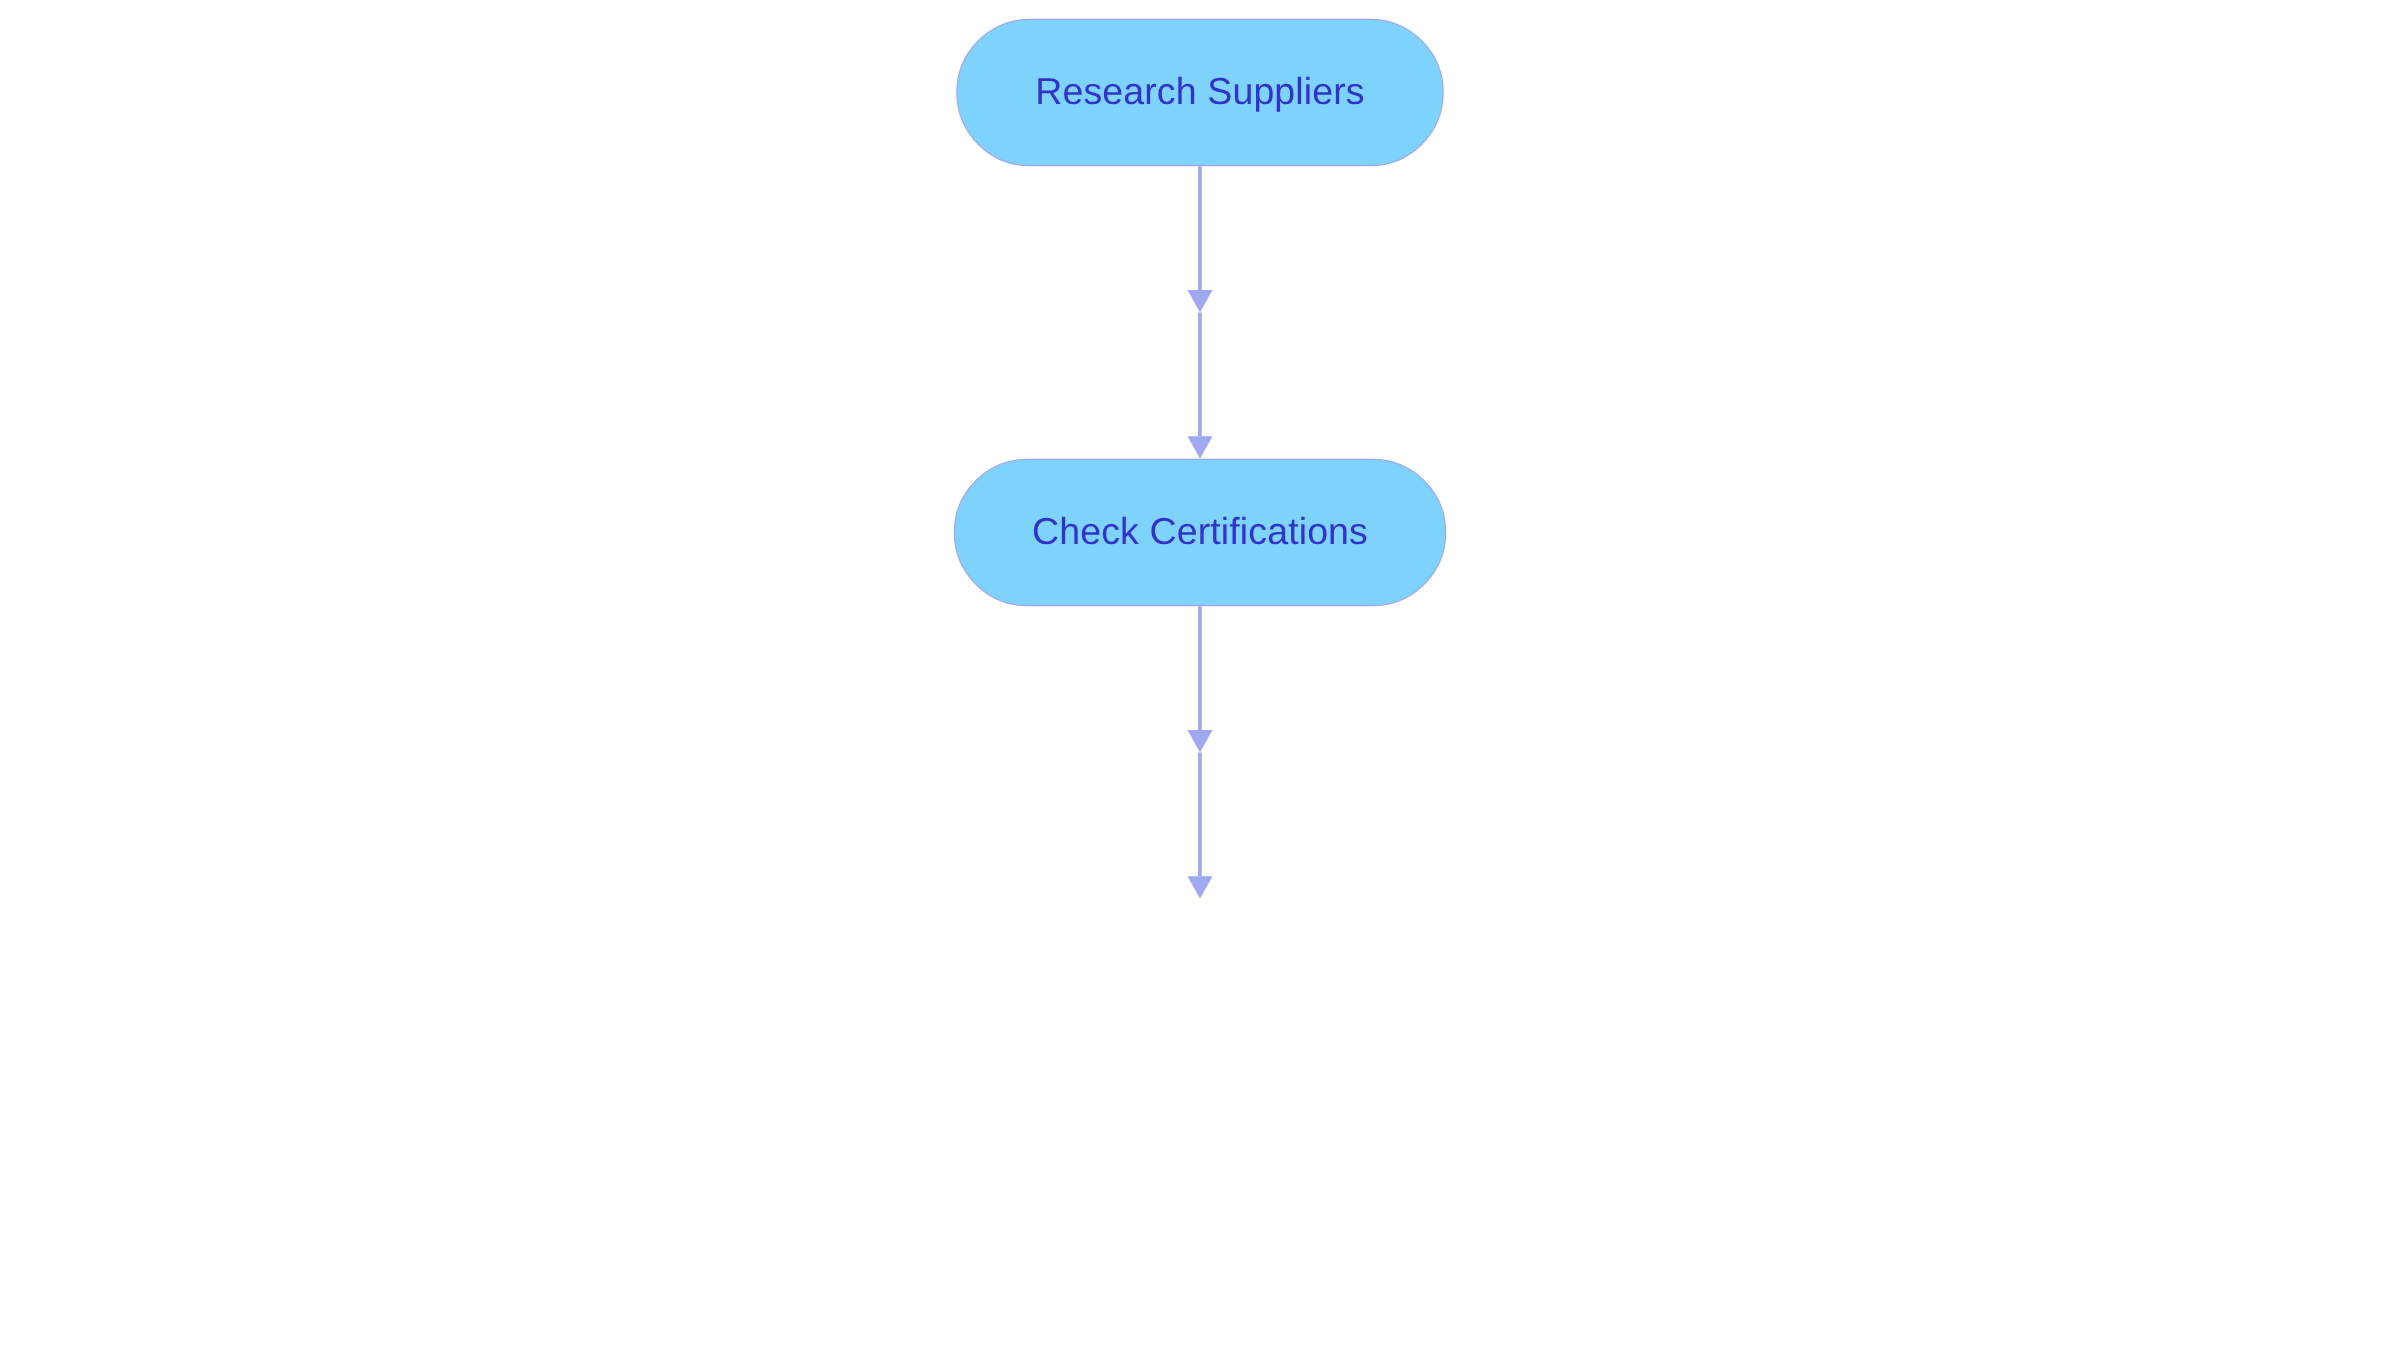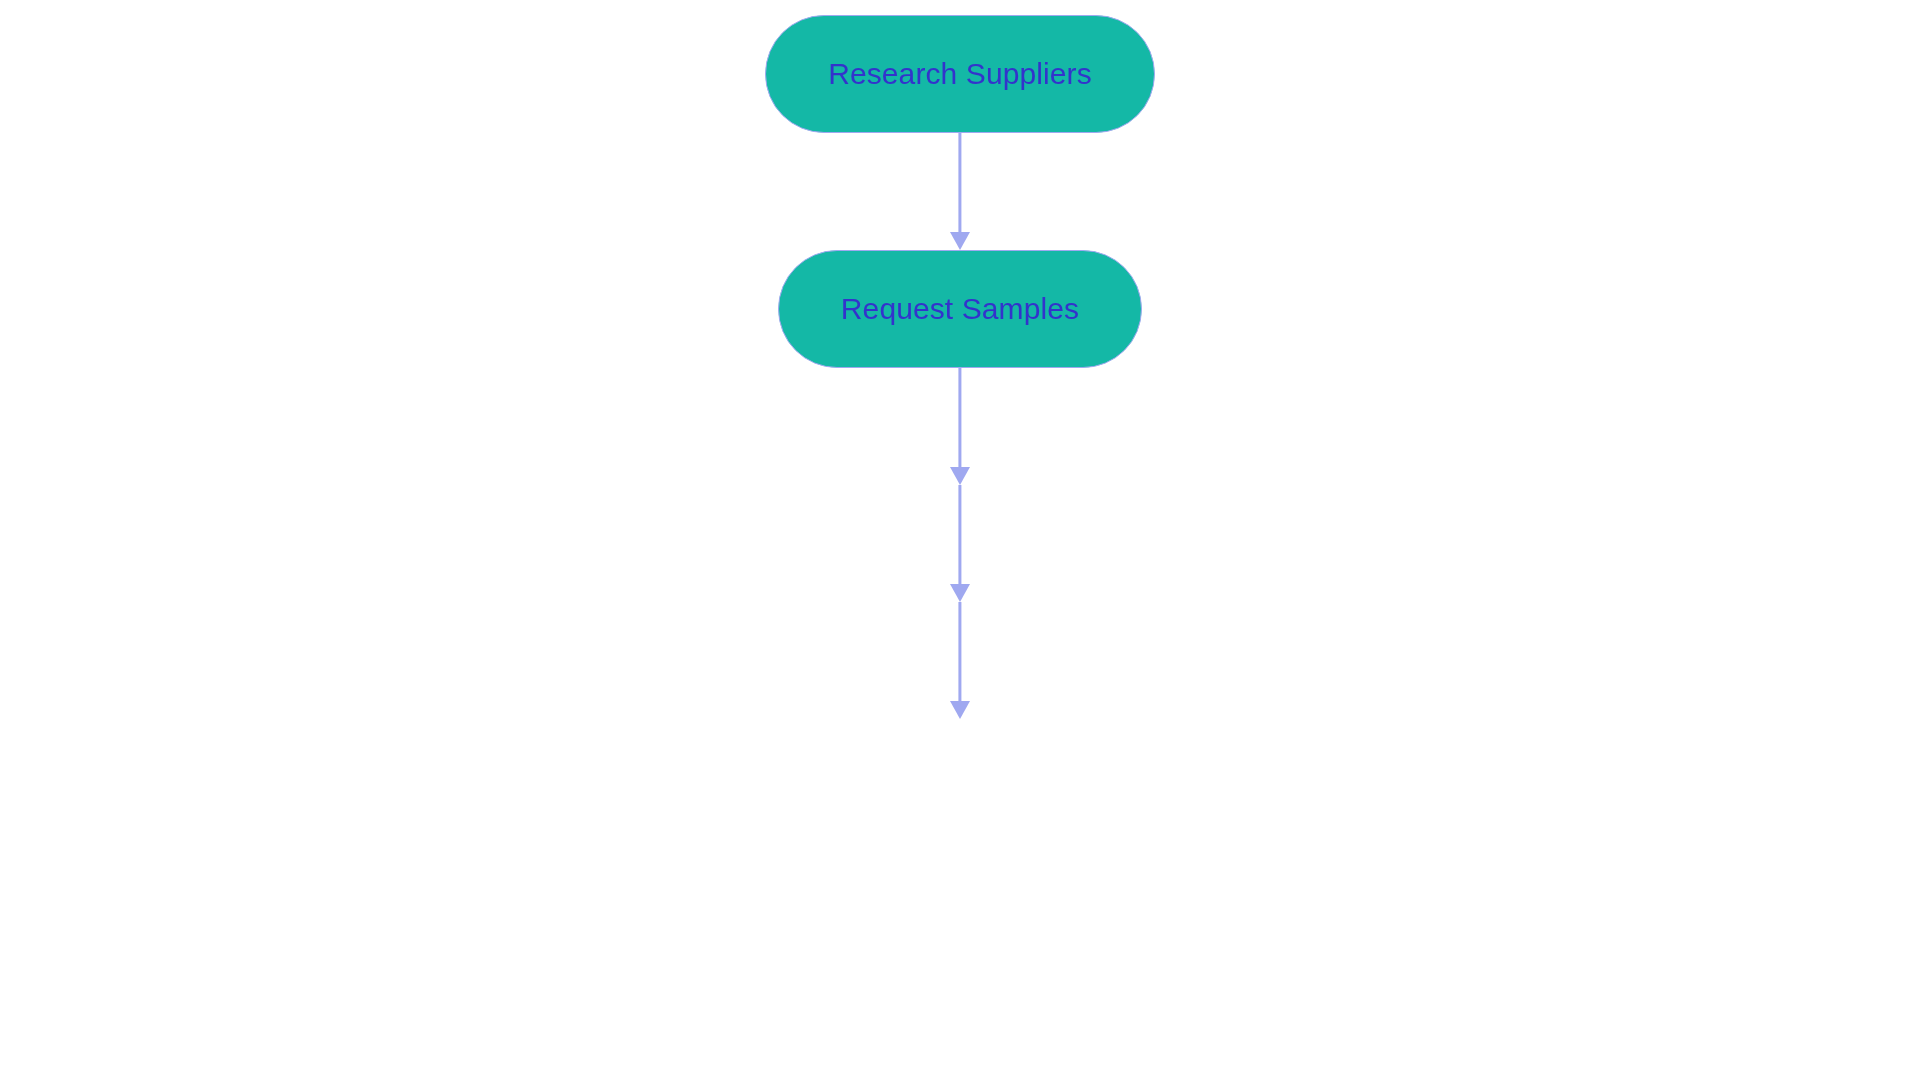--- a/index.html
+++ b/index.html
@@ -31,21 +31,21 @@
     align-items: center;
     justify-content: flex-start;
     padding-top: 15px;
     box-sizing: border-box;
   }
 
   .node {
     box-sizing: border-box;
     height: 118px;
     border-radius: 59px;
-    background: #14b8a6;
+    background: #7dd3fc;
     border: 1.6px solid #9fa8f0;
     display: flex;
     align-items: center;
     justify-content: center;
     padding: 0 62px;
     flex: 0 0 auto;
   }
 
   .node-label {
     font-size: 30px;
@@ -92,29 +92,29 @@
 
     <div class="node">
       <span class="node-label">Research Suppliers</span>
     </div>
 
     <div class="connector">
       <div class="conn-line"></div>
       <div class="conn-arrowhead"></div>
     </div>
 
-    <div class="node">
-      <span class="node-label">Request Samples</span>
-    </div>
 
     <div class="connector">
       <div class="conn-line"></div>
       <div class="conn-arrowhead"></div>
     </div>
 
+    <div class="node">
+      <span class="node-label">Check Certifications</span>
+    </div>
 
     <div class="connector">
       <div class="conn-line"></div>
       <div class="conn-arrowhead"></div>
     </div>
 
 
     <div class="connector">
       <div class="conn-line"></div>
       <div class="conn-arrowhead"></div>

